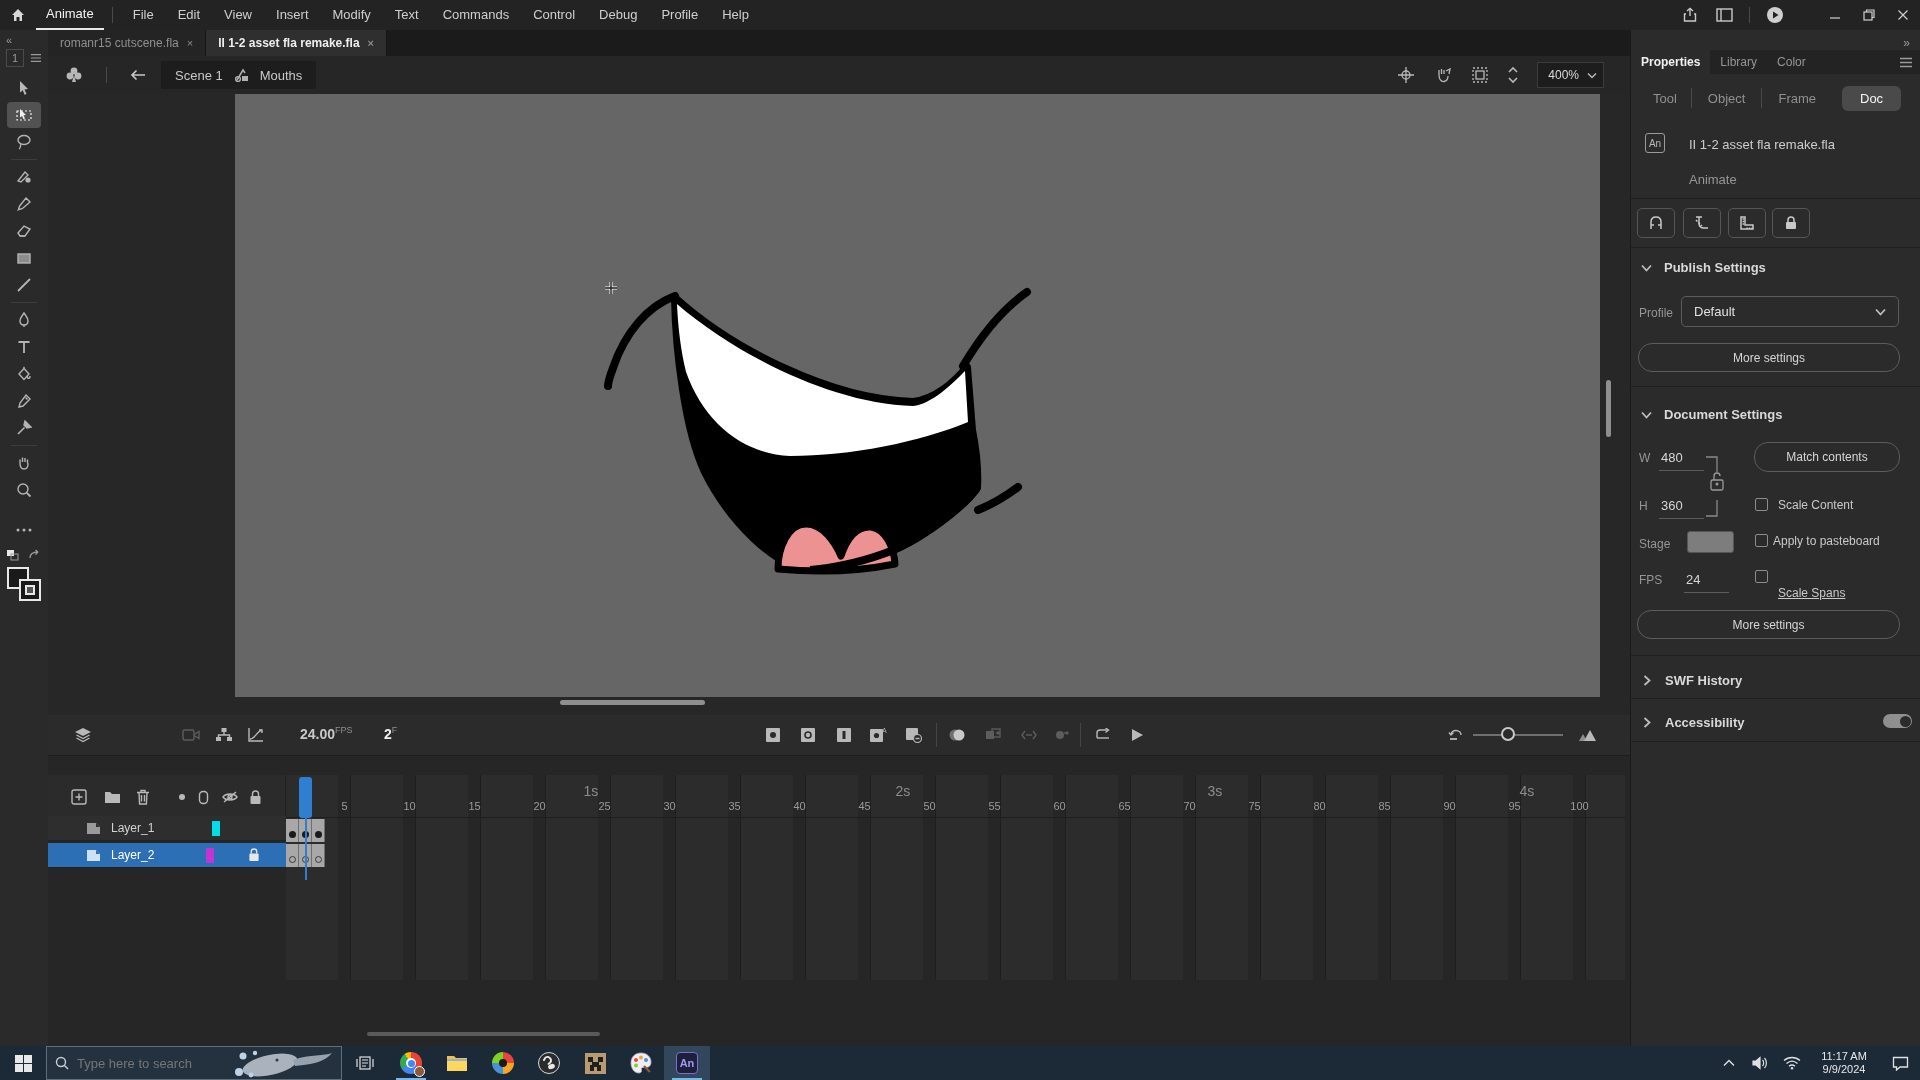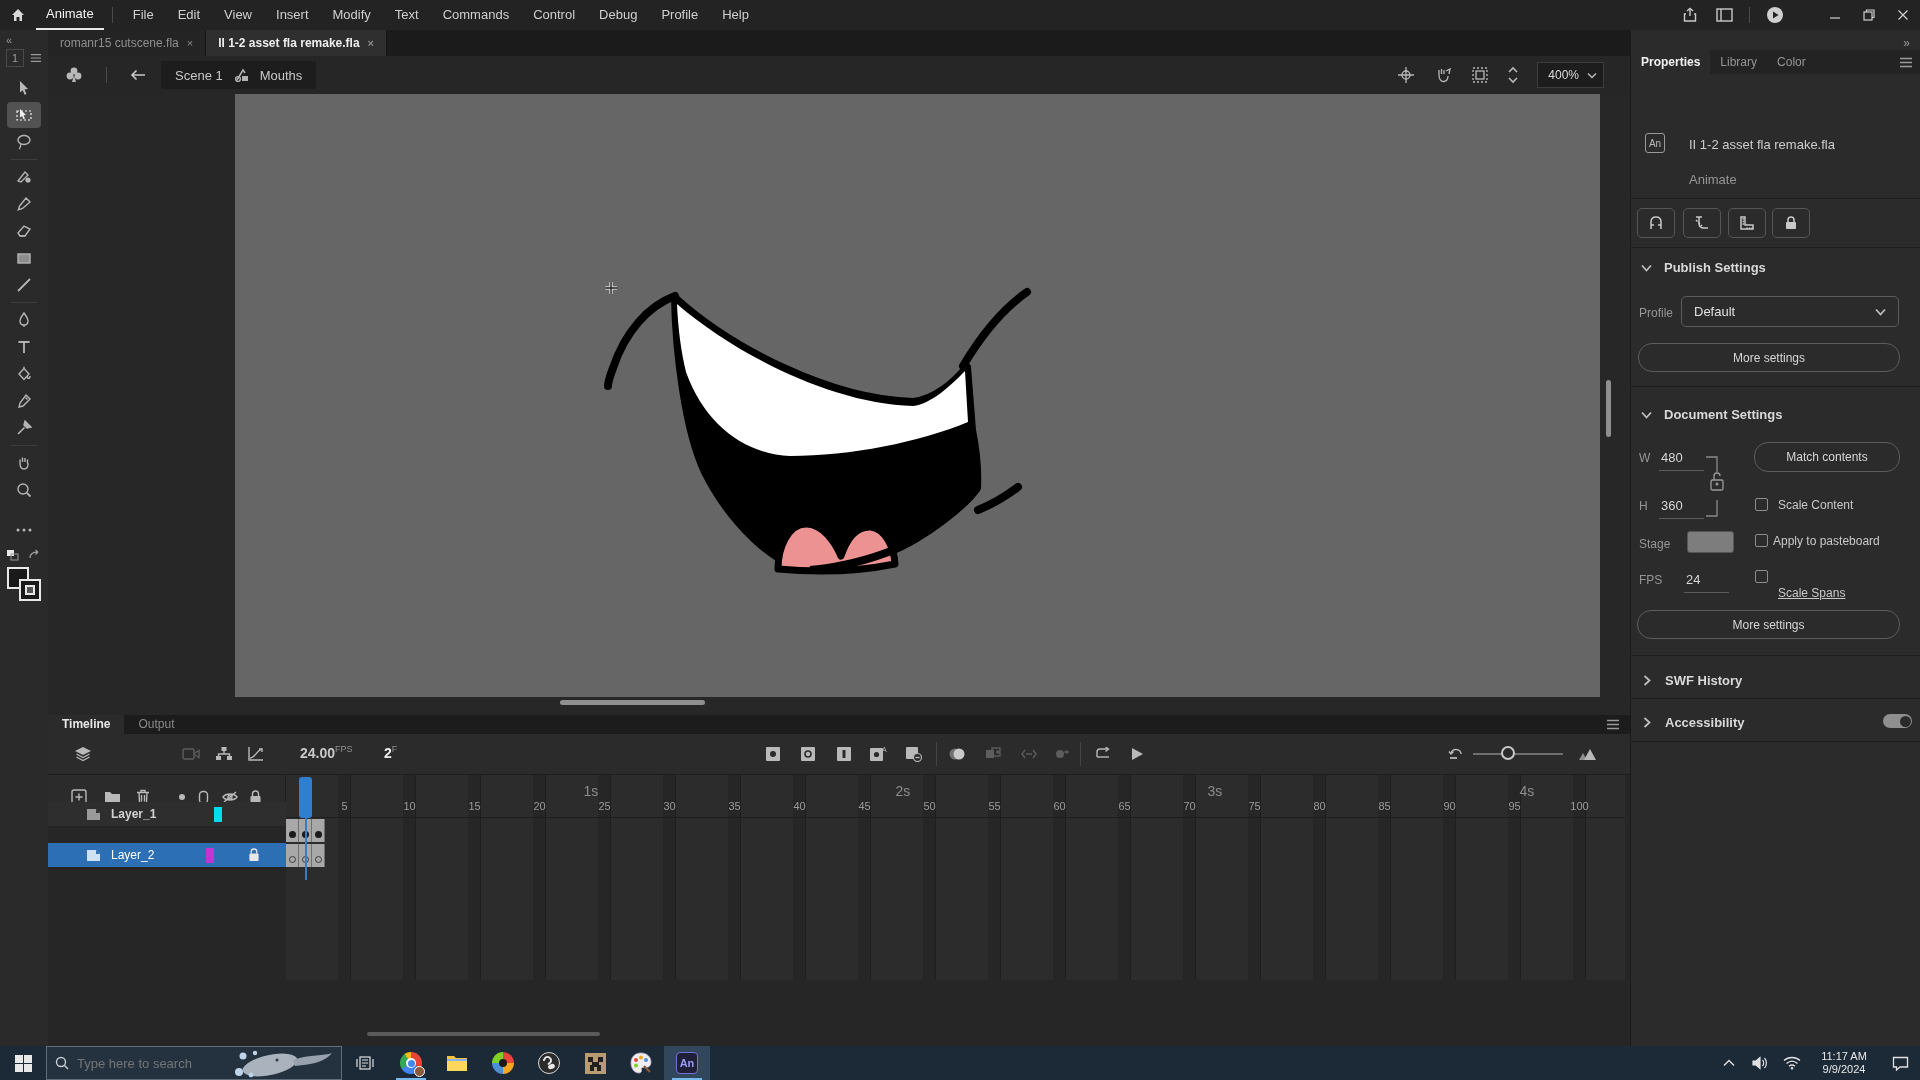--- a/index.html
+++ b/index.html
@@ -386,31 +386,20 @@
     <svg class="abs" style="left:556px; top:187px;" width="14" height="14" viewBox="0 0 14 14">
       <path d="M7 1 L7 13 M1 7 L13 7" stroke="#ffffff" stroke-width="3"></path>
       <path d="M7 1 L7 13 M1 7 L13 7" stroke="#1a1a1a" stroke-width="1.4"></path>
     </svg>
 
     <div class="scroll-thumb abs" style="left:512px; top:606px; width:145px; height:5px;"></div>
     <div class="scroll-thumb abs" style="left:1558px; top:286px; width:5px; height:57px;"></div>
   </div>
 
   <div id="timeline" class="abs">
-    <div id="tl-tabs">
-      <div class="row" style="height:19px;">
-
-      <span class="tl-tab active">Timeline</span>
-          <span class="tl-tab idle">Output</span>
-        </div>
-      <div style="flex:1"></div>
-      <svg width="14" height="11" viewBox="0 0 14 11" stroke="#9a9a9a" stroke-width="1.4" style="margin-right:10px;">
-          <path d="M1 1.5 h12 M1 5.5 h12 M1 9.5 h12"></path>
-        </svg>
-    </div>
 
     <div id="tl-toolbar">
       <div class="tl-btn" style="left:22px">
         <svg width="18" height="16" viewBox="0 0 18 16">
             <path d="M9 1 L17 5 L9 9 L1 5 Z" fill="#b9b9b9" stroke="none"></path>
             <path d="M2.5 8 L9 11.5 L15.5 8 M2.5 11 L9 14.5 L15.5 11"></path>
           </svg>
       </div>
       <div class="tl-btn disabled" style="left:130px">
         <svg width="18" height="14" viewBox="0 0 18 14">
@@ -566,21 +555,21 @@
       </div>
       <div class="tl-btn" style="left:194px; top:10px">
         <svg width="13" height="15" viewBox="0 0 13 15">
             <rect x="1.5" y="6" width="10" height="8" rx="1" fill="#b9b9b9" stroke="none"></rect>
             <path d="M3.5 6 L3.5 4 C3.5 2 5 1 6.5 1 C8 1 9.5 2 9.5 4 L9.5 6"></path>
           </svg>
       </div>
     </div>
 
     <div id="tl-names">
-        <div class="layer-row" style="top: 27px; position: absolute; font-weight: bold;">
+        <div class="layer-row" style="top: 41px; position: absolute;">
           <svg width="15" height="13" viewBox="0 0 15 13" style="margin-left:38px">
          <path d="M1 1 L10 1 L14 5 L14 12 L1 12 Z" fill="#9a9a9a"></path>
          <path d="M10 1 L10 5 L14 5" fill="#2e2e2e"></path>
        </svg>
        <span style="margin-left:10px">Layer_1</span>
        <span class="layer-chip" style="background:#00dfe8; margin-left:58px"></span>
         </div>
         <div class="layer-row selected" style="top: 68px; position: absolute;">
           <svg width="15" height="13" viewBox="0 0 15 13" style="margin-left:38px">
          <path d="M1 1 L10 1 L14 5 L14 12 L1 12 Z" fill="#cfe2f5"></path>
@@ -658,20 +647,28 @@
       <span class="rp-tab active">Properties</span>
           <span class="rp-tab">Library</span>
           <span class="rp-tab">Color</span>
         </div>
       <div style="flex:1"></div>
       <svg width="14" height="11" viewBox="0 0 14 11" stroke="#9a9a9a" stroke-width="1.4" style="margin-right:8px;">
           <path d="M1 1.5 h12 M1 5.5 h12 M1 9.5 h12"></path>
         </svg>
     </div>
 
+    <div class="row" style="position:absolute; left:0; top:50px; width:290px; height:36px; padding:0 8px; gap:0;">
+      <span class="subtab" style="padding:0 14px;">Tool</span>
+      <span class="subtab-sep"></span>
+      <span class="subtab" style="padding:0 16px;">Object</span>
+      <span class="subtab-sep"></span>
+      <span class="subtab" style="padding:0 16px;">Frame</span>
+      <span class="doc-pill" style="margin-left:10px;">Doc</span>
+    </div>
 
     <div class="abs" style="left:14px; top:103px; width:20px; height:20px; border:1.5px solid #9a9a9a; border-radius:3px; color:#b9b9b9; font-size:10px; display:flex; align-items:center; justify-content:center;">An</div>
     <div class="abs" style="left:58px; top:107px; font-size:13px; color:#cdcdcd;">II 1-2 asset fla remake.fla</div>
     <div class="abs dim" style="left:58px; top:142px; font-size:13px;">Animate</div>
     <div class="rp-divider" style="top:168px"></div>
 
     <div class="tool-btn36" style="left:6px; top:178px;">
       <svg width="16" height="16" viewBox="0 0 16 16">
           <path d="M3 14 L3 7 C3 4 5 2 8 2 C11 2 13 4 13 7 L13 14 M3 10 L6 10 M10 10 L13 10"></path>
         </svg>

